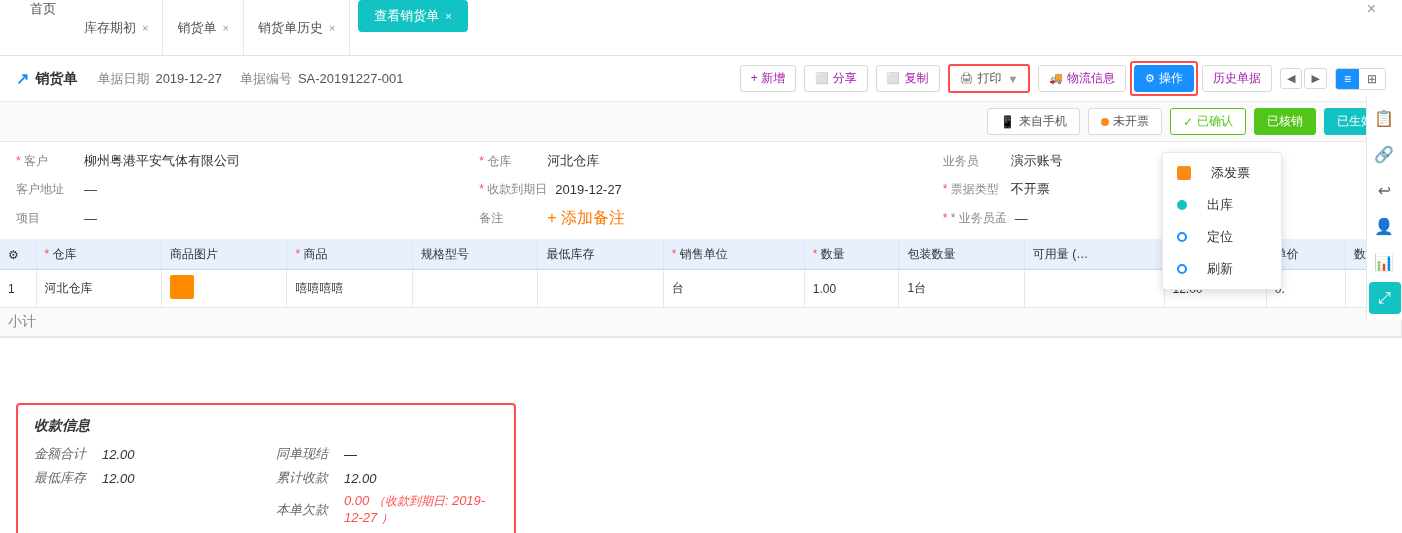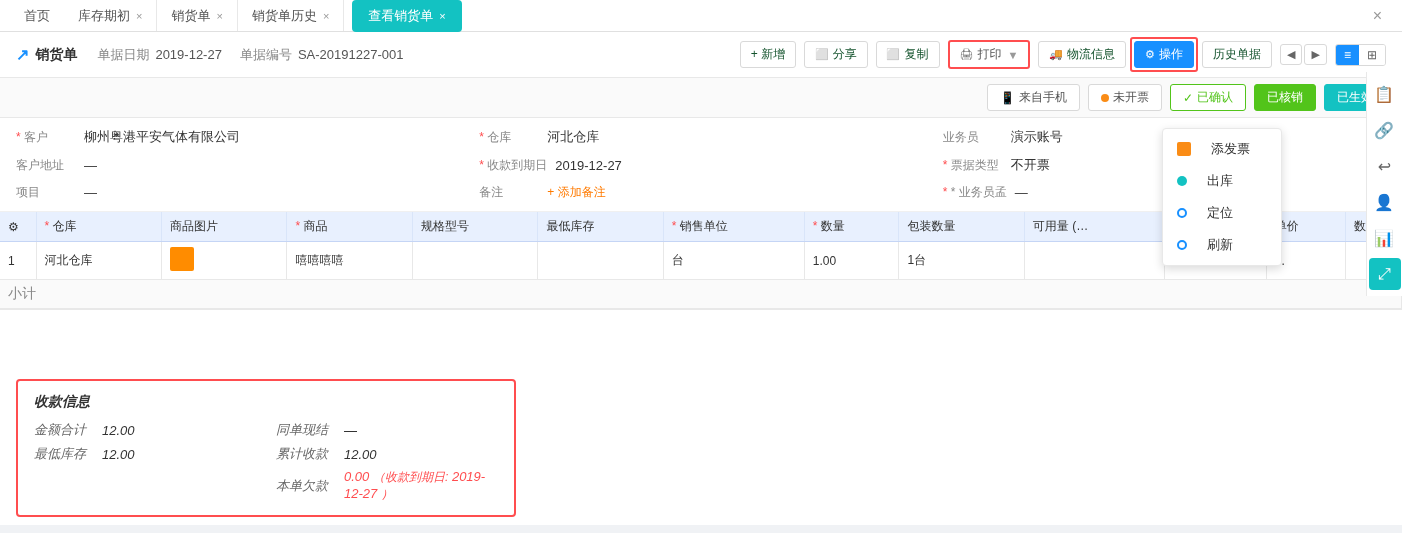--- a/index.html
+++ b/index.html
@@ -1,21 +1,21 @@
 <!DOCTYPE html>
 <html><head>
   <meta charset="utf-8">
   <style>
     * { box-sizing: border-box; margin: 0; padding: 0; }
     body { font-family: 'Microsoft YaHei', Arial, sans-serif; font-size: 13px; background: #f0f2f5; color: #333; overflow: hidden; }
 
     
     .tab-bar {
-      display: flex; align-items: center; background: #fff;
-      border-bottom: 1px solid #e0e0e0; padding: 0 10px; height: 32px;
+      display: flex; background: #fff;
+      border-bottom: 1px solid #e0e0e0; padding: 0 16px; height: 56px;
       position: relative;
     }
     .tab-item {
       display: flex; align-items: center; padding: 0 14px; height: 100%;
       cursor: pointer; font-size: 13px; color: #555; white-space: nowrap;
       border-right: 1px solid #e8e8e8;
     }
     .tab-item .close-btn {
       margin-left: 6px; color: #999; font-size: 11px; cursor: pointer;
     }
@@ -41,21 +41,21 @@
     .doc-title-icon { margin-right: 6px; color: #1890ff; font-size: 16px; }
     .doc-meta { display: flex; align-items: center; gap: 18px; font-size: 13px; color: #555; flex: 1; }
     .doc-meta-item { display: flex; align-items: center; gap: 6px; }
     .doc-meta-label { color: #888; }
     .doc-toolbar {
       display: flex; align-items: center; gap: 8px; margin-left: auto;
     }
     .toolbar-btn {
       display: flex; align-items: center; gap: 4px; padding: 4px 10px;
       border: 1px solid #d9d9d9; border-radius: 3px; cursor: pointer;
-      font-size: 12px; color: #14532d; background: #fff; white-space: nowrap;
+      font-size: 12px; color: #a21caf; background: #fff; white-space: nowrap;
     }
     .toolbar-btn.active-op {
       background: #1890ff; color: #fff; border-color: #1890ff;
     }
     .toolbar-btn.print-highlight {
       border: 2px solid #ff4d4f; color: #555;
     }
 
     
     .action-row {
@@ -75,21 +75,21 @@
 
     
     .form-section {
       padding: 10px 16px; display: grid; grid-template-columns: 1fr 1fr 1fr;
       gap: 10px 20px; border-bottom: 1px solid #f0f0f0;
     }
     .form-row { display: flex; align-items: center; gap: 8px; }
     .form-label { color: #888; font-size: 12px; white-space: nowrap; min-width: 60px; }
     .form-label.required::before { content: '* '; color: #ff4d4f; }
     .form-value { color: #333; font-size: 13px; }
-    .form-link { color: #ff7a00; cursor: pointer; font-size: 12px; }
+    .form-link { color: #ff7a00; cursor: pointer; font-size: 16px; }
 
     
     .table-wrapper { overflow-x: auto; border-bottom: 1px solid #e8e8e8; }
     table { width: 100%; border-collapse: collapse; font-size: 12px; }
     thead tr { background: #e8f0fe; }
     thead th {
       padding: 6px 8px; text-align: left; border-right: 1px solid #d9e5f9;
       border-bottom: 1px solid #c5d5f5; font-weight: normal; white-space: nowrap; color: #333;
     }
     thead th.required::before { content: '* '; color: #ff4d4f; }

